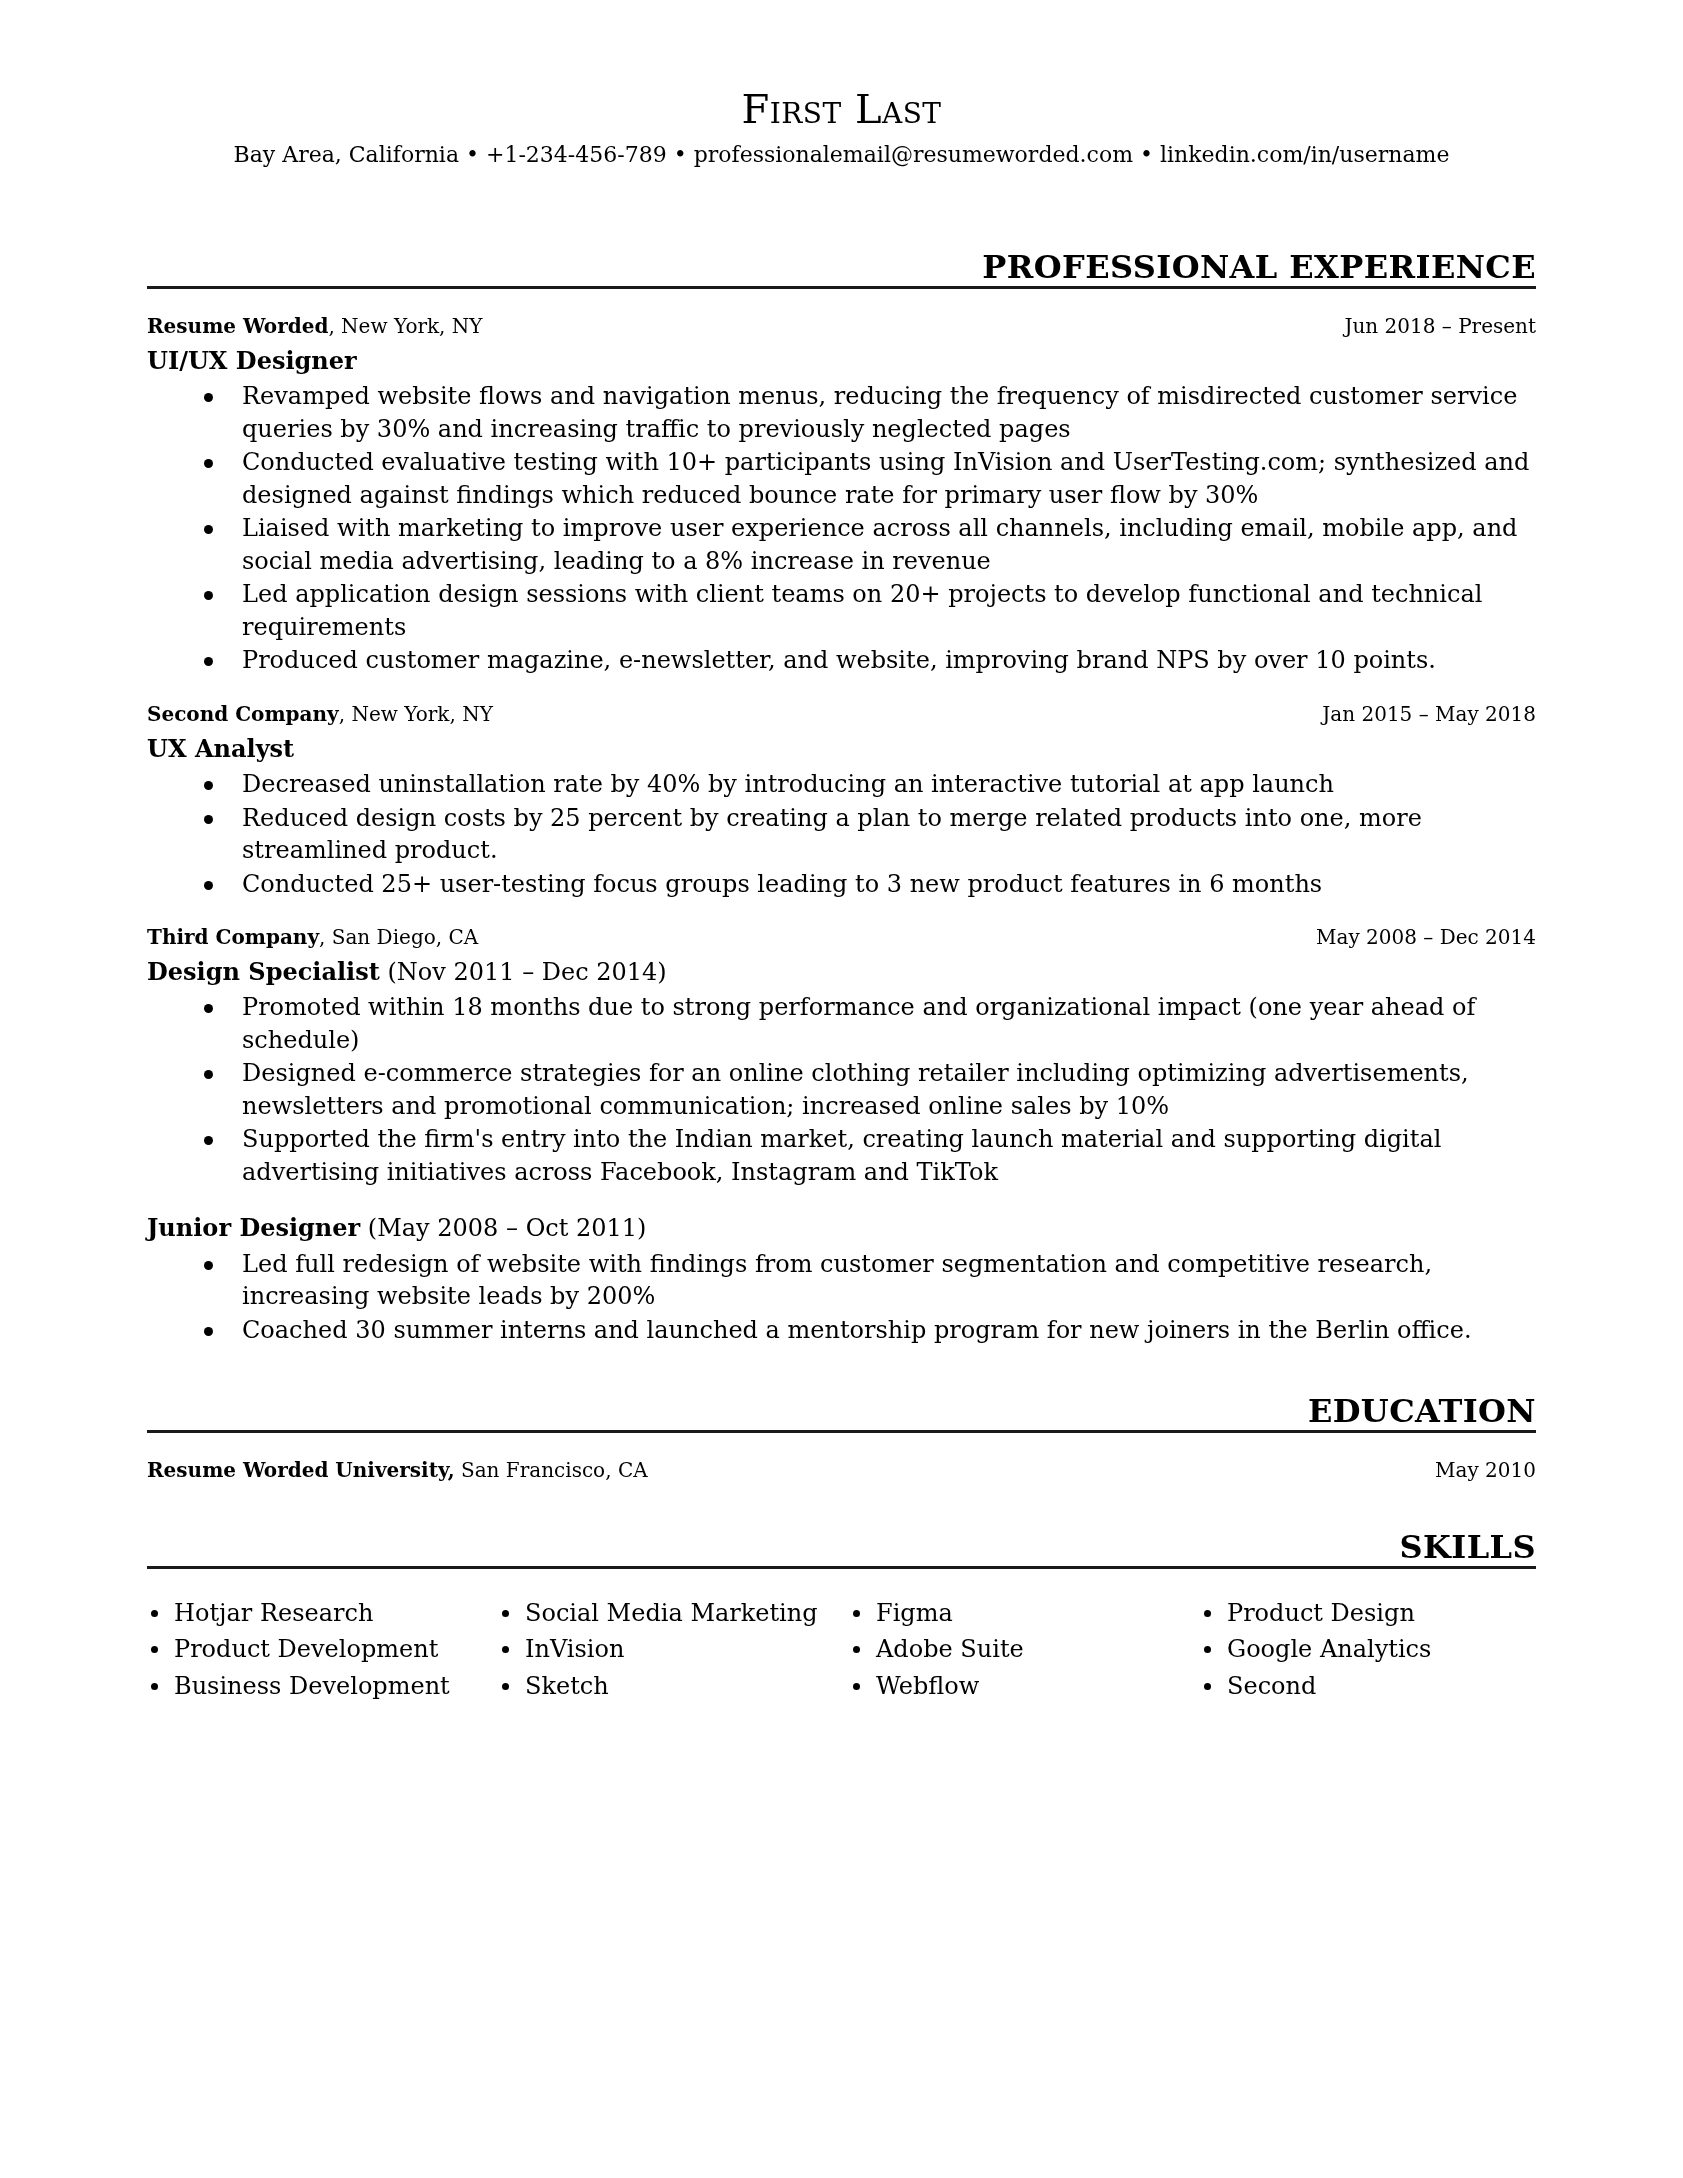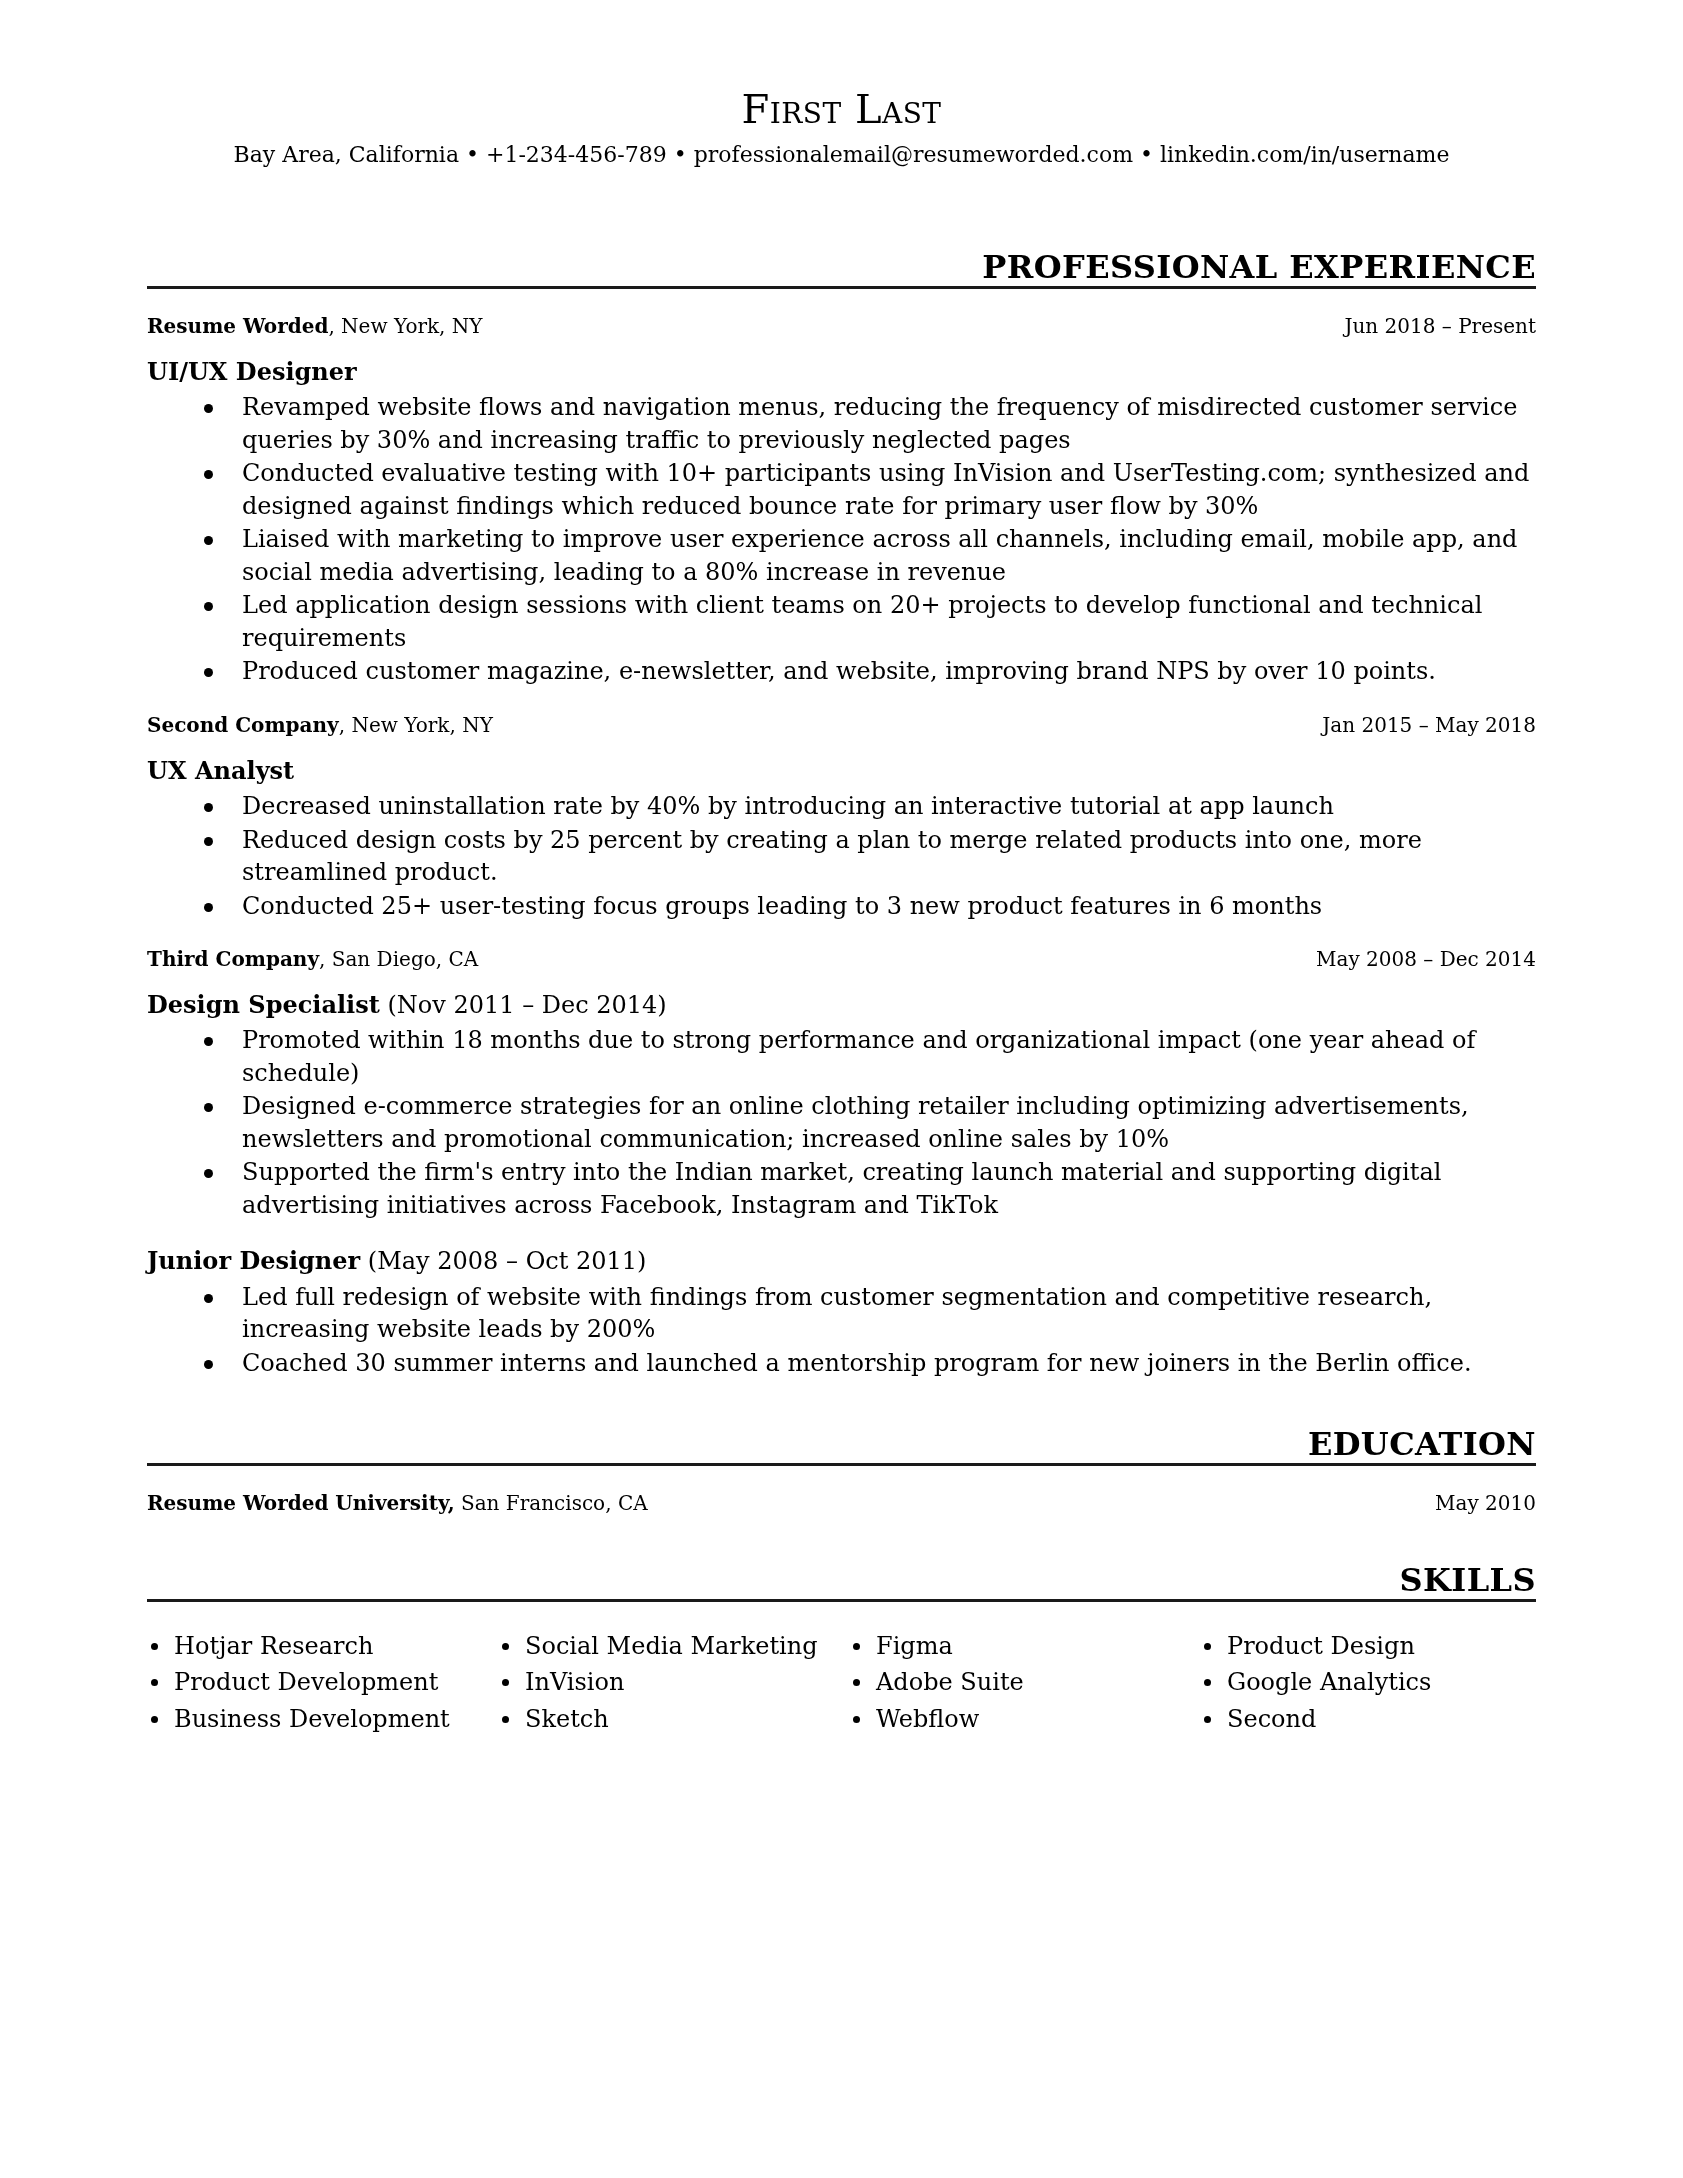--- a/index.html
+++ b/index.html
@@ -75,21 +75,21 @@
   .org-line { white-space: nowrap; }
   .org-name { font-weight: 700; }
   .org-loc  { font-weight: 400; }
   .entry-dates {
     font-weight: 400;
     white-space: nowrap;
   }
   .role-line {
     font-size: 24px;
     line-height: 1.3;
-    margin-top: 17px;
+    margin-top: 6px;
   }
   .role-title { font-weight: 700; }
   .role-dates { font-weight: 400; }
 
   
   ul.bullets {
     list-style: none;
     margin: 3px 0 0 0;
     padding: 0;
   }
@@ -161,21 +161,21 @@
 
     <div class="entry">
       <div class="entry-head">
         <div class="org-line"><span class="org-name">Resume Worded</span><span class="org-loc">, New York, NY</span></div>
         <div class="entry-dates">Jun 2018 – Present</div>
       </div>
       <div class="role-line"><span class="role-title">UI/UX Designer</span><span class="role-dates"></span></div>
       <ul class="bullets">
         <li>Revamped website flows and navigation menus, reducing the frequency of misdirected customer service queries by 30% and increasing traffic to previously neglected pages</li>
         <li>Conducted evaluative testing with 10+ participants using InVision and UserTesting.com; synthesized and designed against findings which reduced bounce rate for primary user flow by 30%</li>
-        <li>Liaised with marketing to improve user experience across all channels, including email, mobile app, and social media advertising, leading to a 80% increase in revenue</li>
+        <li>Liaised with marketing to improve user experience across all channels, including email, mobile app, and social media advertising, leading to a 8% increase in revenue</li>
         <li>Led application design sessions with client teams on 20+ projects to develop functional and technical requirements</li>
         <li>Produced customer magazine, e-newsletter, and website, improving brand NPS by over 10 points.</li>
       </ul>
     </div>
 
     <div class="entry">
       <div class="entry-head">
         <div class="org-line"><span class="org-name">Second Company</span><span class="org-loc">, New York, NY</span></div>
         <div class="entry-dates">Jan 2015 – May 2018</div>
       </div>

